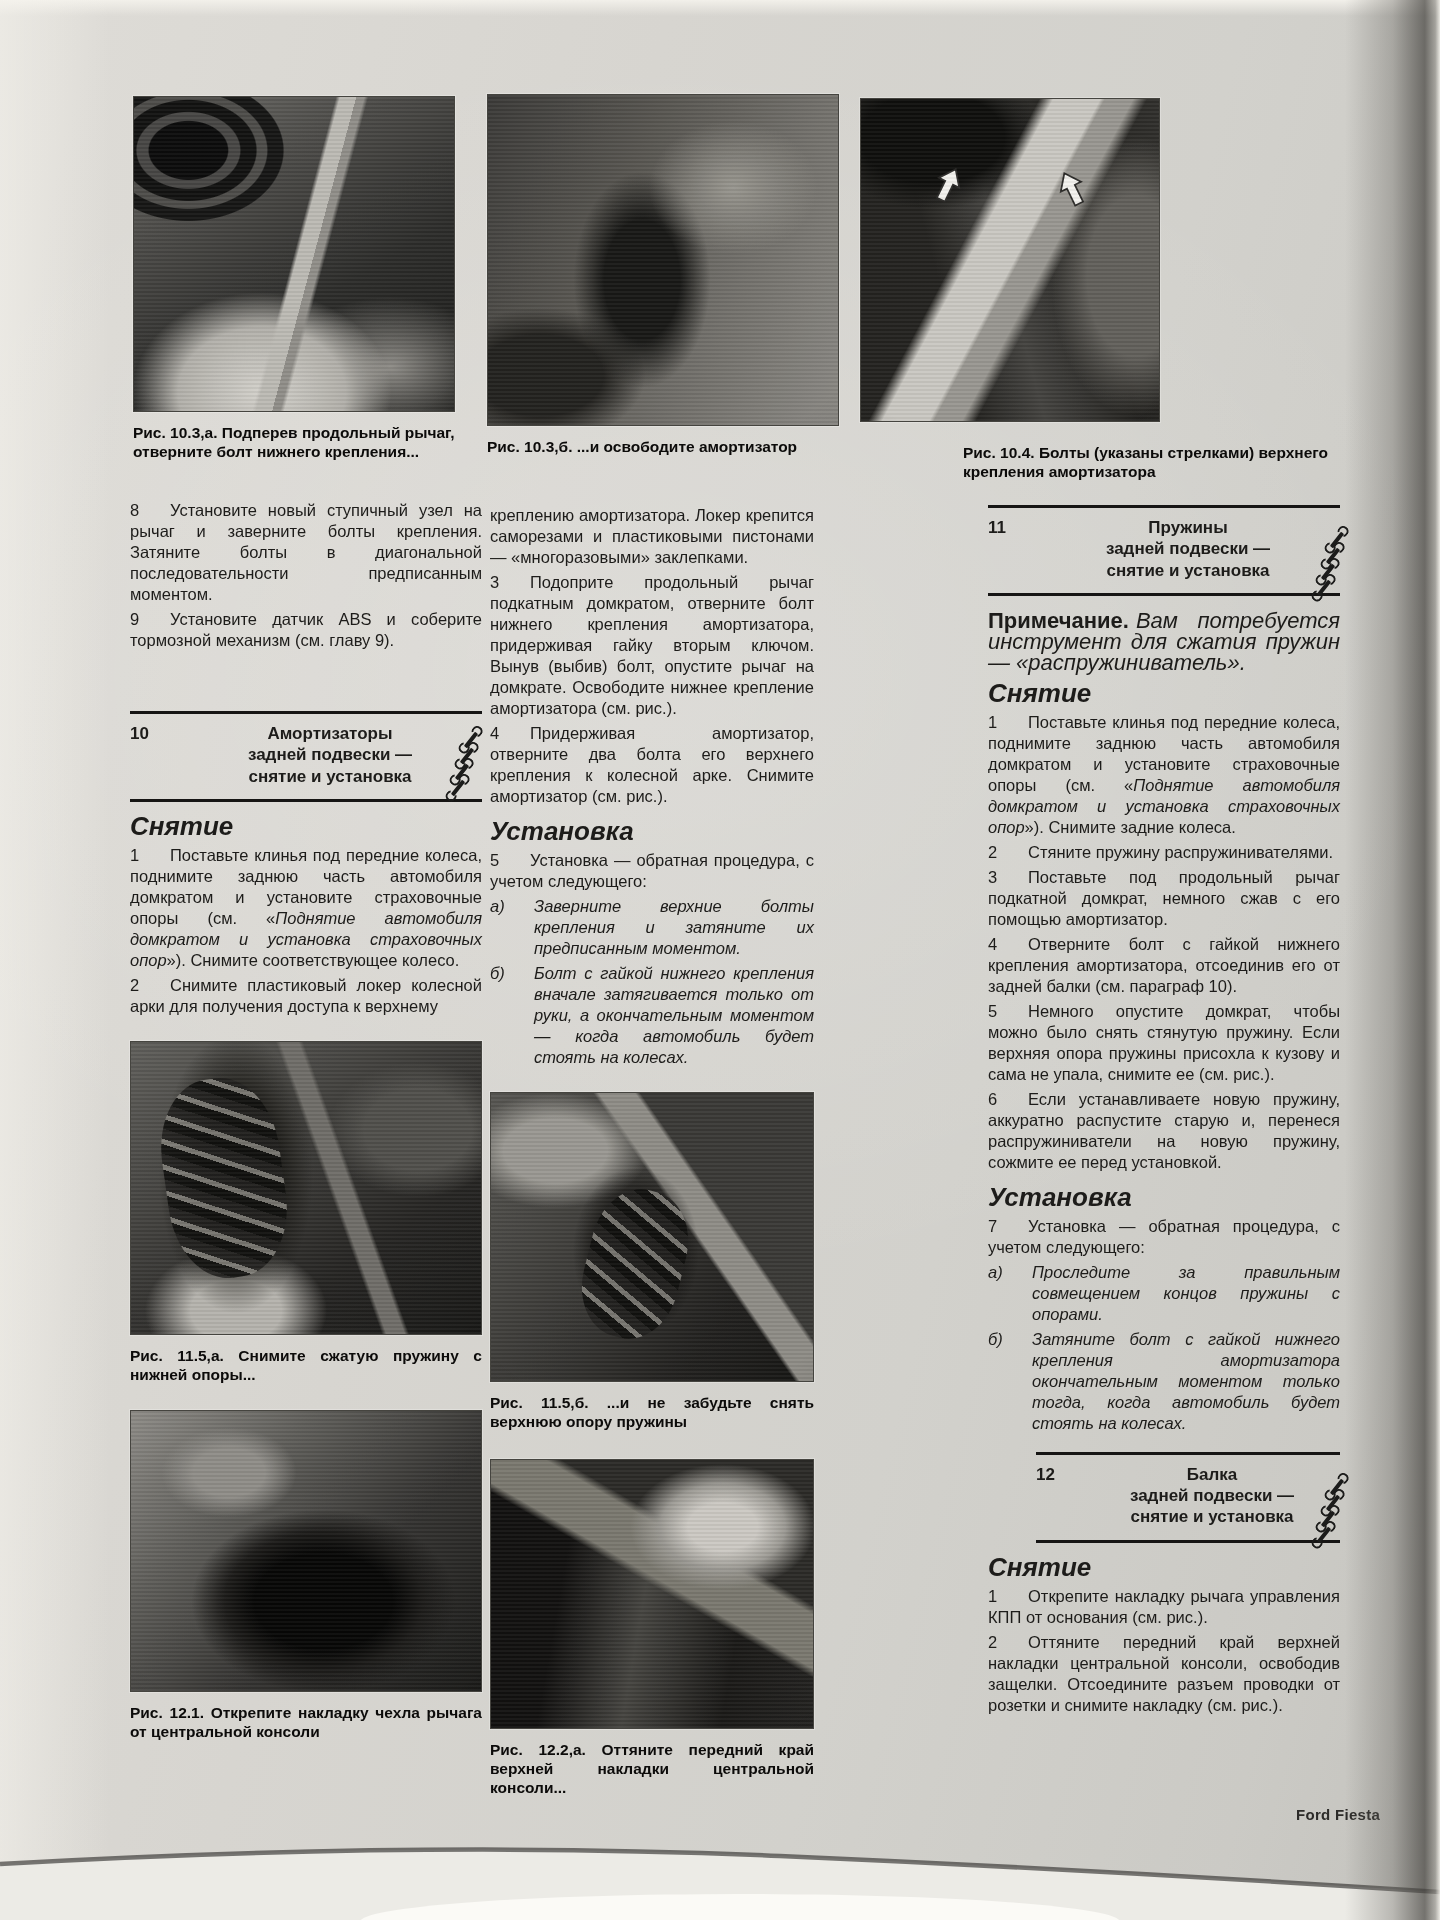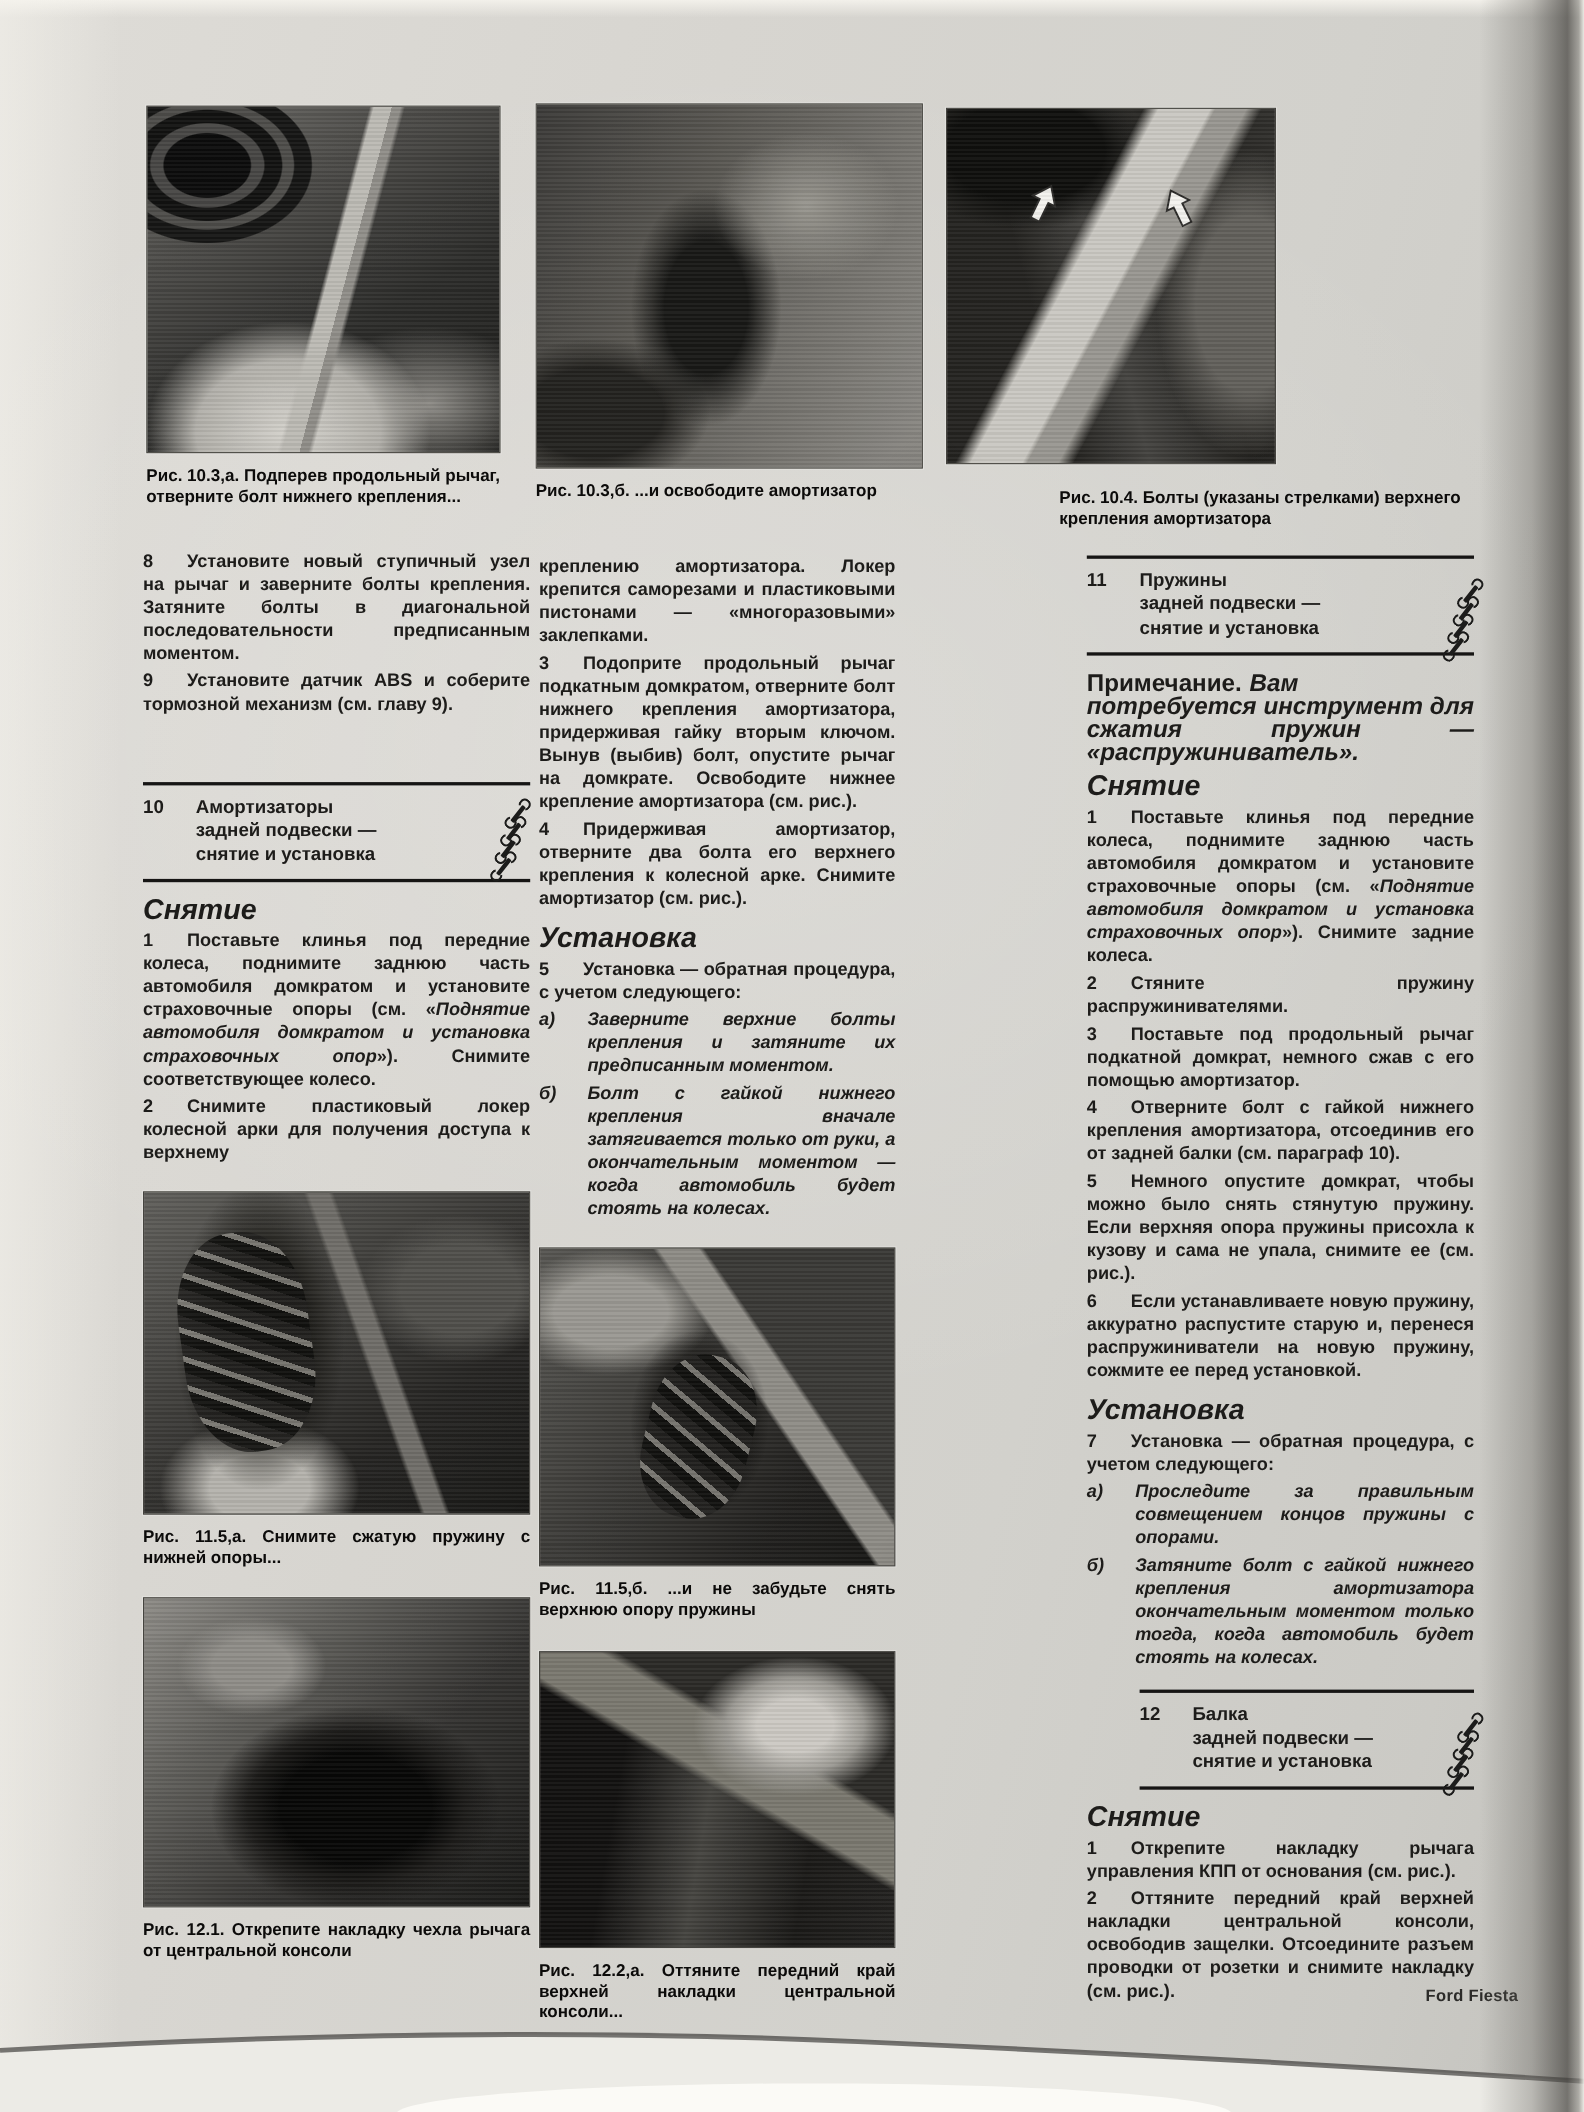--- a/index.html
+++ b/index.html
@@ -81,32 +81,32 @@
   .coil-b{left:96px;top:96px;width:96px;height:150px;transform:rotate(14deg);}
 
   .arrow{position:absolute;width:30px;height:40px;}
   .arrow svg{display:block;}
 
   
   .col{position:absolute;text-align:justify;font-size:16.5px;line-height:21px;}
   .col1{left:130px;top:500px;width:352px;}
   .col2{left:490px;top:505px;width:324px;}
   .col3{left:988px;top:505px;width:352px;}
-  p{margin:0;font-weight:bold;}
+  p{margin:0;}
   .step .num{display:inline-block;width:40px;font-variant-numeric:tabular-nums;}
   .subitem{padding-left:44px;font-style:italic;}
   .subitem .lbl{float:left;margin-left:-44px;width:44px;}
   .note{font-size:22px;line-height:21px;margin:14px 0 10px;}
   .note b{margin-right:7px;font-style:normal;}
   .note i{font-style:italic;}
 
   .sec-head{position:relative;display:grid;grid-template-columns:48px 1fr;
     border-top:3px solid #161514;border-bottom:3px solid #161514;
     padding:9px 0 12px;font-weight:bold;font-size:17px;line-height:1.25;text-align:left;}
-  .sec-title{white-space:pre-line;}
+  .sec-title{white-space:pre-line;text-align:center;}
   .sub-h{font-weight:bold;font-style:italic;font-size:26px;margin:14px 0 8px;text-align:left;}.mt4{margin-top:4px;}
   .sec10-box{margin-top:60px;}
   .sec12-box{margin-top:18px;margin-left:48px;}
   .figflow{margin-top:24px;}
 
   
   .wrenches{position:absolute;right:2px;top:18px;display:flex;flex-direction:column;align-items:flex-start;}
   .wrench{position:relative;width:18px;height:4px;background:#1c1c1b;border-radius:1px;
     transform:rotate(-52deg);margin:6px 0;}
   .wrench::before,.wrench::after{content:"";position:absolute;width:7px;height:7px;

